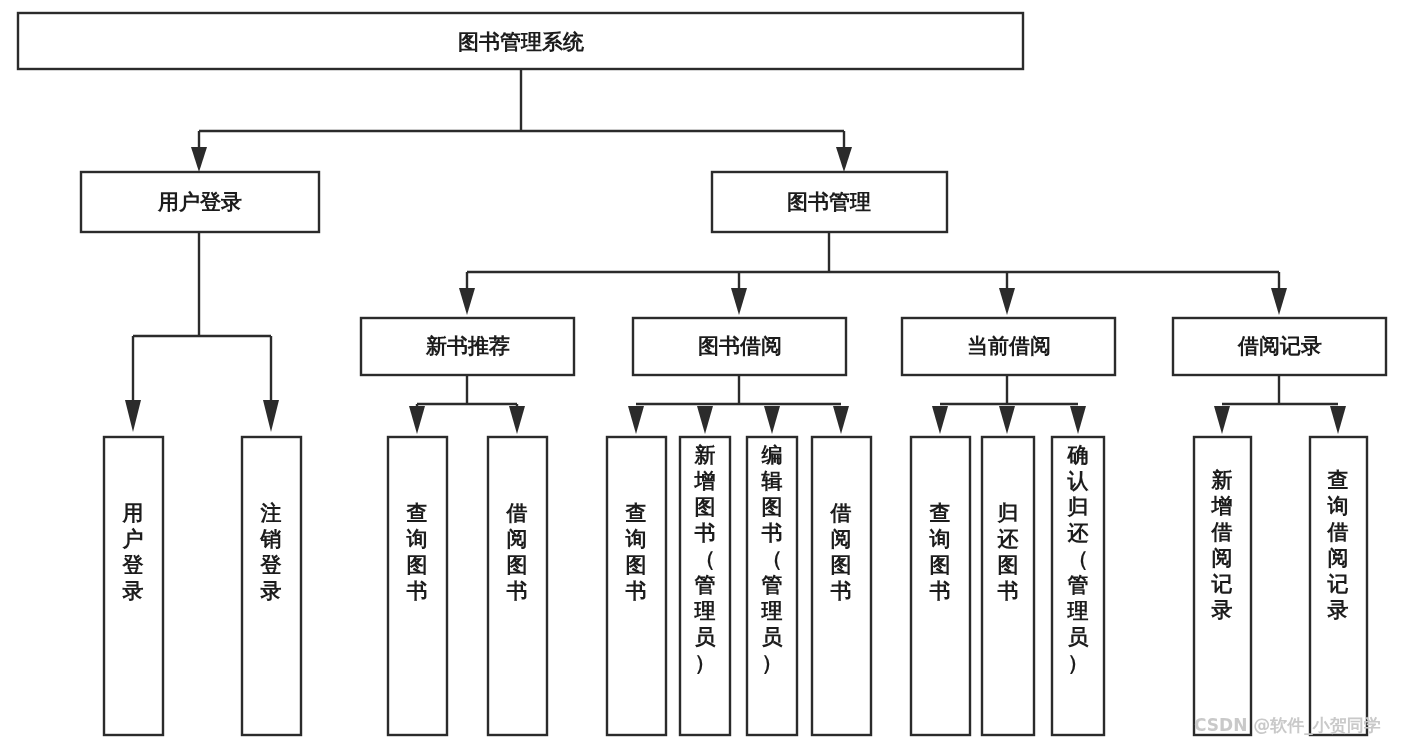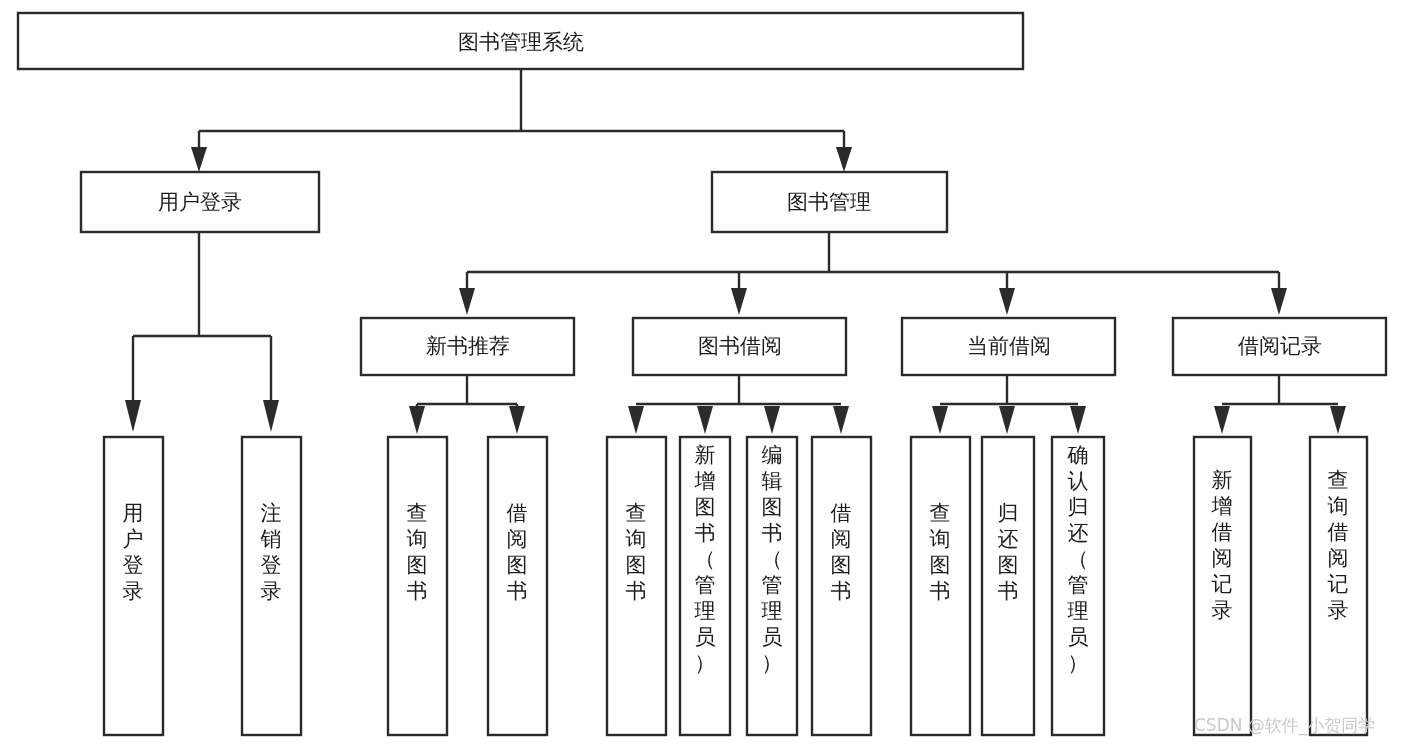--- a/index.html
+++ b/index.html
@@ -9,20 +9,21 @@
   }
   body {
     font-family: "DejaVu Sans", "Liberation Sans", sans-serif;
   }
   #diagram-root {
     position: relative;
     width: 1405px;
     height: 747px;
     background: #ffffff;
     overflow: hidden;
+    font-weight: bold;
   }
   svg.diagram-canvas {
     position: absolute;
     left: 0;
     top: 0;
     width: 1405px;
     height: 747px;
     display: block;
   }
   .node-box {

